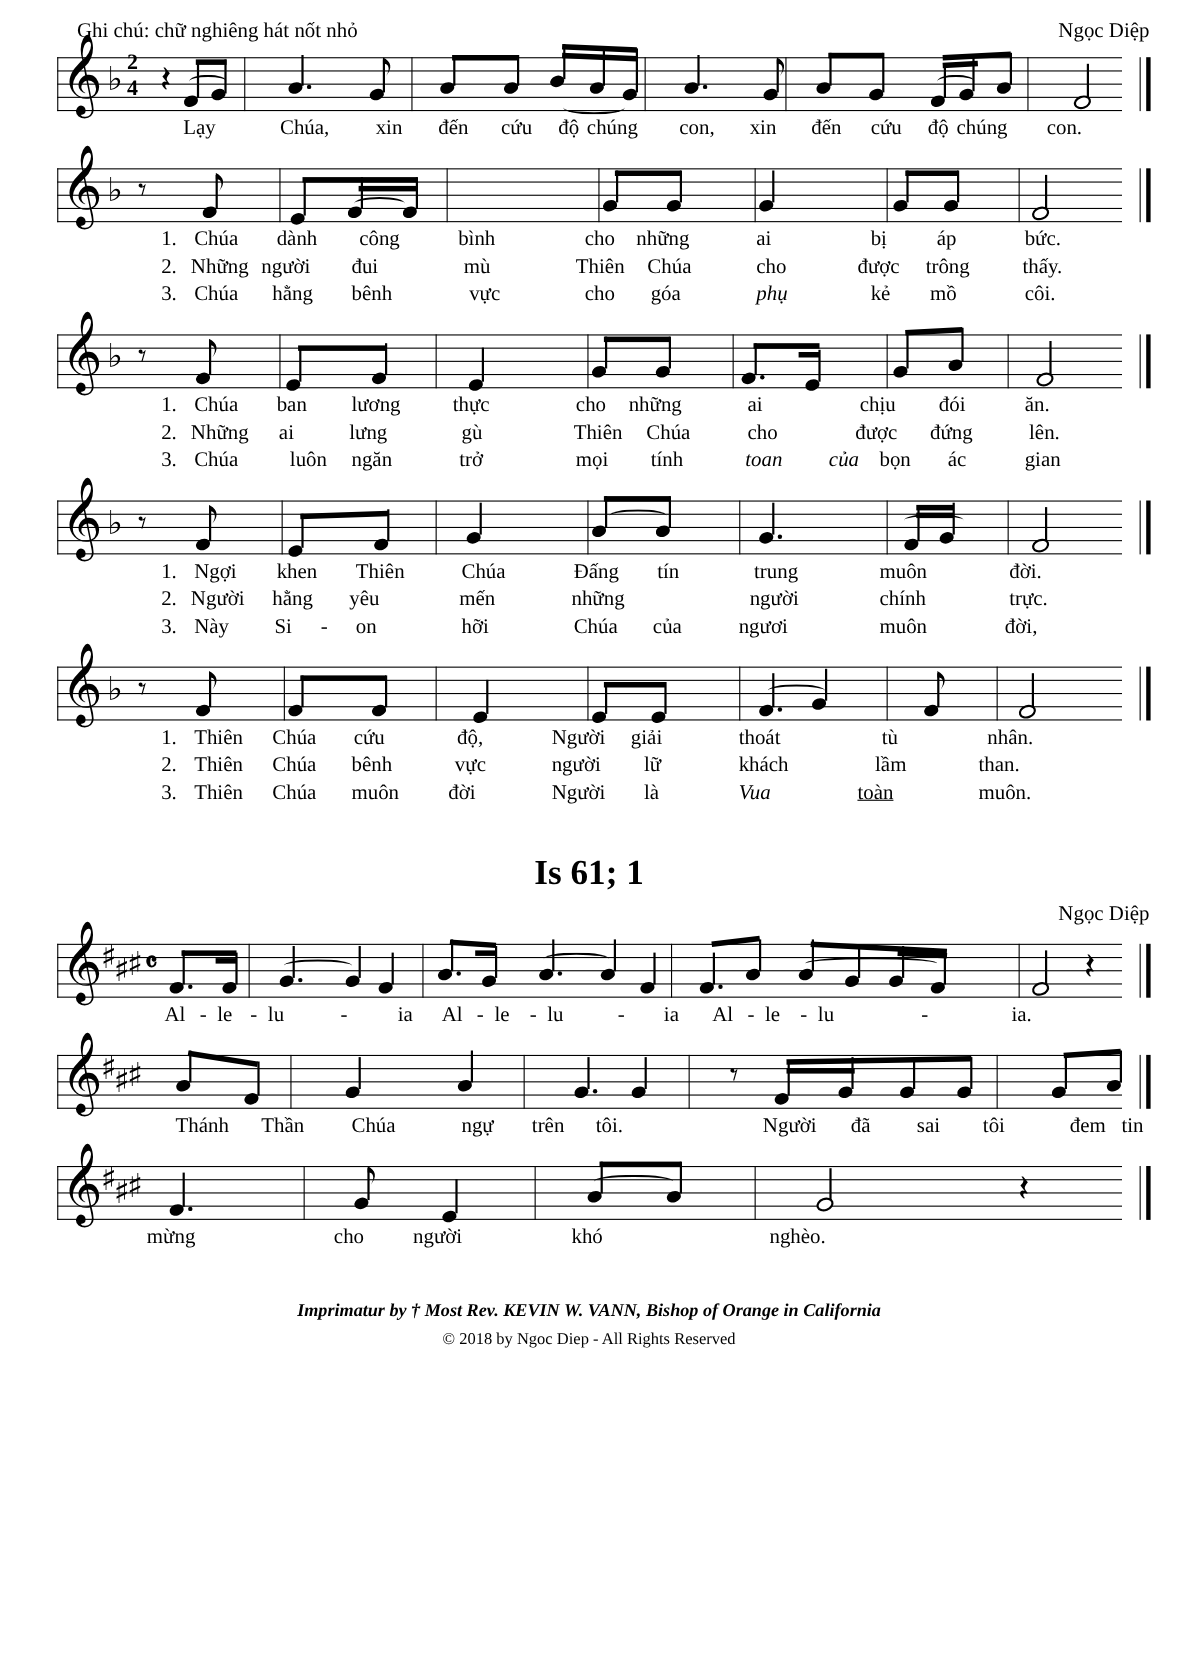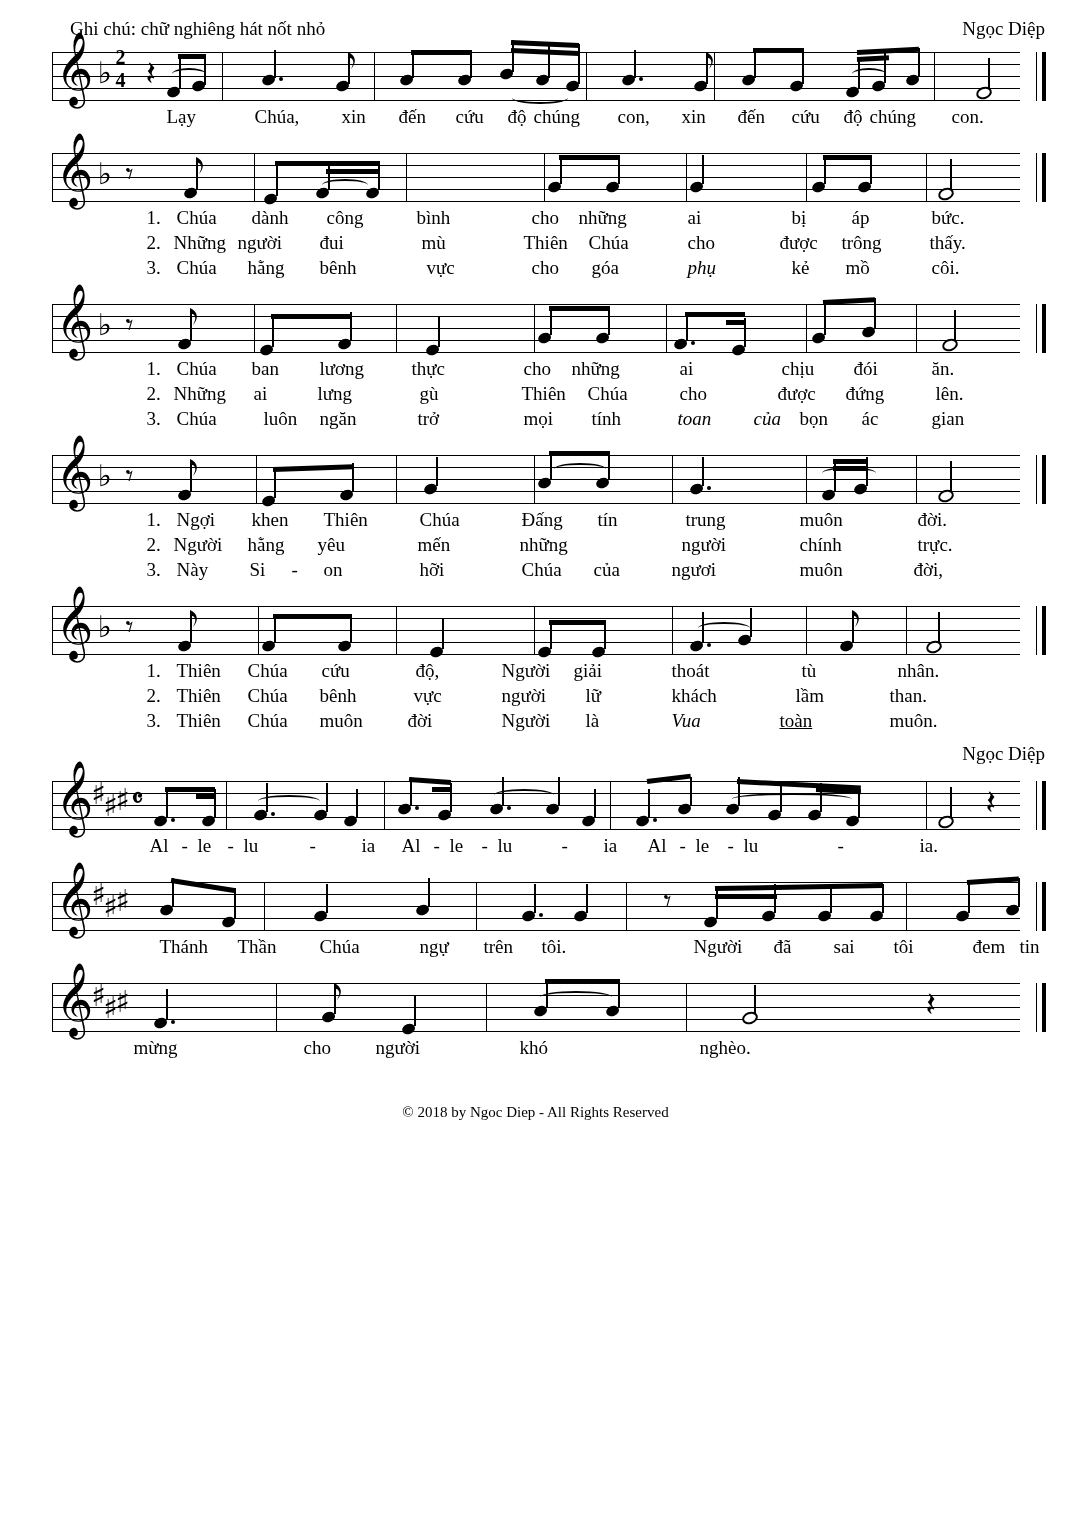--- a/index.html
+++ b/index.html
@@ -676,20 +676,21 @@
         <span class="lw" style="left:356px;">đời</span>
         <span class="lw" style="left:450px;">Người</span>
         <span class="lw" style="left:534px;">là</span>
         <span class="lw ital" style="left:620px;">Vua</span>
         <span class="lw" style="left:728px;text-decoration:underline;">toàn</span>
         <span class="lw" style="left:838px;">muôn.</span>
       </div>
     </div>
   </div>
 
+  <h2 class="section-title">Is 61; 1</h2>
   <div class="composer2">Ngọc Diệp</div>
 
   <div class="system" style="margin-top:8px;">
     <div class="staff-wrap">
       <div class="staff">
         <div class="line"></div>
           <div class="line"></div>
           <div class="line"></div>
           <div class="line"></div>
           <div class="line"></div>
@@ -923,16 +924,17 @@
         <span class="lw" style="left:82px;">mừng</span>
         <span class="lw" style="left:252px;">cho</span>
         <span class="lw" style="left:324px;">người</span>
         <span class="lw" style="left:468px;">khó</span>
         <span class="lw" style="left:648px;">nghèo.</span>
       </div>
     </div>
   </div>
 
   <div class="footer">
+    <div class="imprimatur">Imprimatur by † Most Rev. KEVIN W. VANN, Bishop of Orange in California</div>
     <div class="copyright">© 2018 by Ngoc Diep - All Rights Reserved</div>
   </div>
 
 </div>
 
 </body></html>

